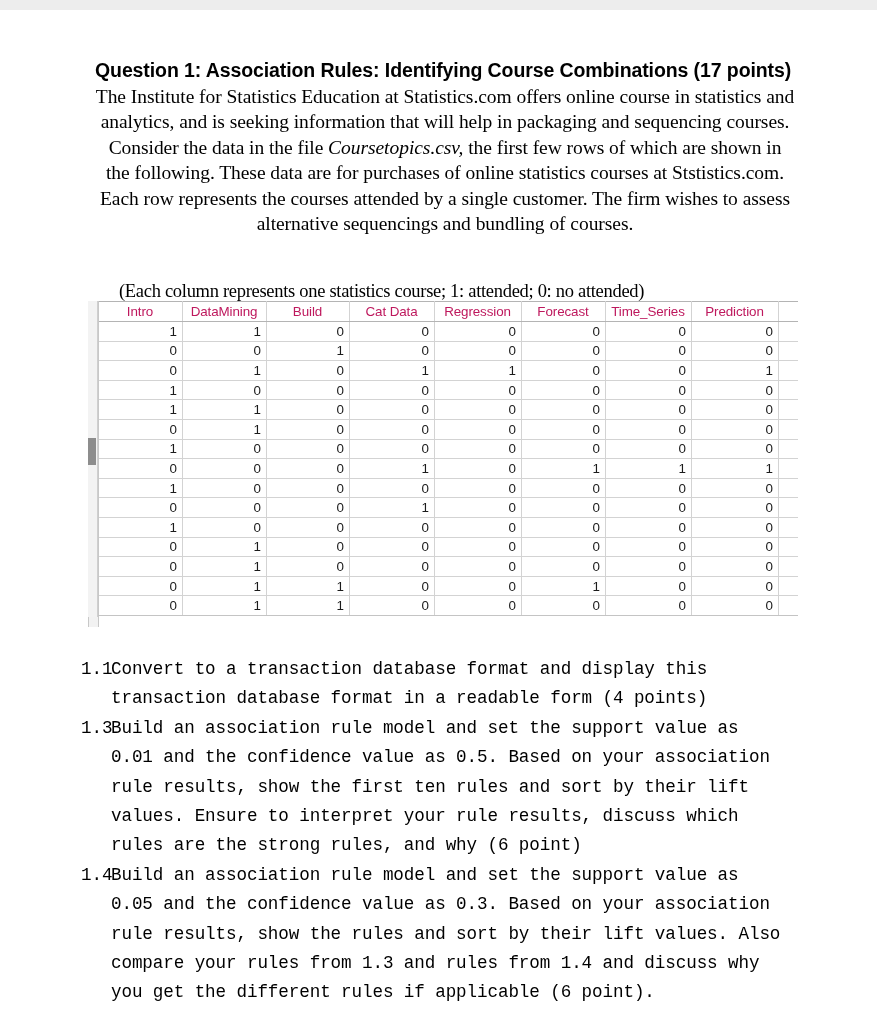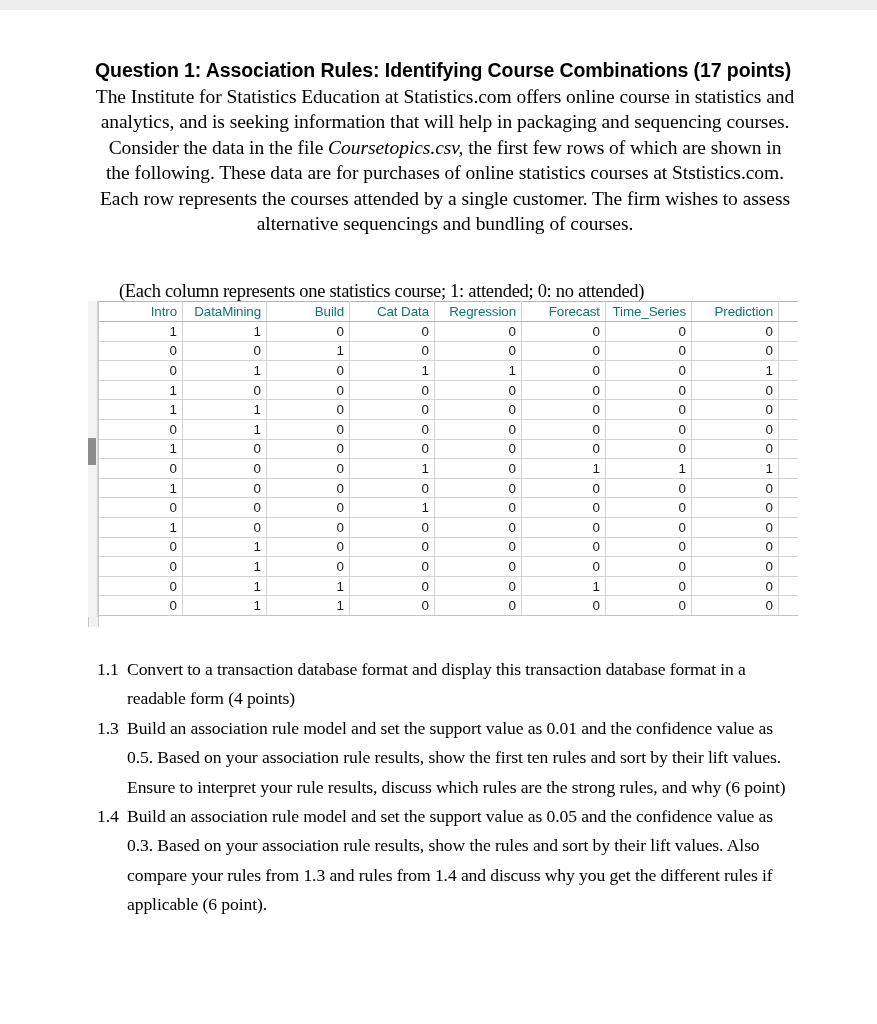--- a/index.html
+++ b/index.html
@@ -95,24 +95,24 @@
   #sheet col.tail    { width: 19px; }
 
   #sheet th, #sheet td {
     border: 1px solid #d3d3d3;
     height: 19.6px;
     padding: 0 5px 0 4px;
     vertical-align: middle;
     box-sizing: border-box;
   }
   #sheet thead th {
-    text-align: right;
+    text-align: center;
     font-weight: normal;
     font-size: 13.4px;
-    color: #0f766e;
+    color: #be185d;
     border-top: 1px solid #b4b4b4;
     border-bottom: 1px solid #b4b4b4;
     height: 20px;
     background: #ffffff;
     white-space: nowrap;
     letter-spacing: -0.1px;
   }
   #sheet tbody td {
     text-align: right;
     color: #1b1b1b;
@@ -154,23 +154,24 @@
     left: 88px;
     top: 428px;
     width: 8px;
     height: 27px;
     background: #8d8d8d;
   }
 
   
   .qlist {
     position: absolute;
-    left: 97px;
+    left: 81px;
     top: 645px;
     width: 700px;
+    font-family: Liberation Mono, monospace;
   }
   .qitem {
     position: relative;
     padding-left: 30px;
     font-size: 17.6px;
     line-height: 29.4px;
     margin-bottom: 0;
     letter-spacing: -0.1px;
   }
   .qitem .num {

